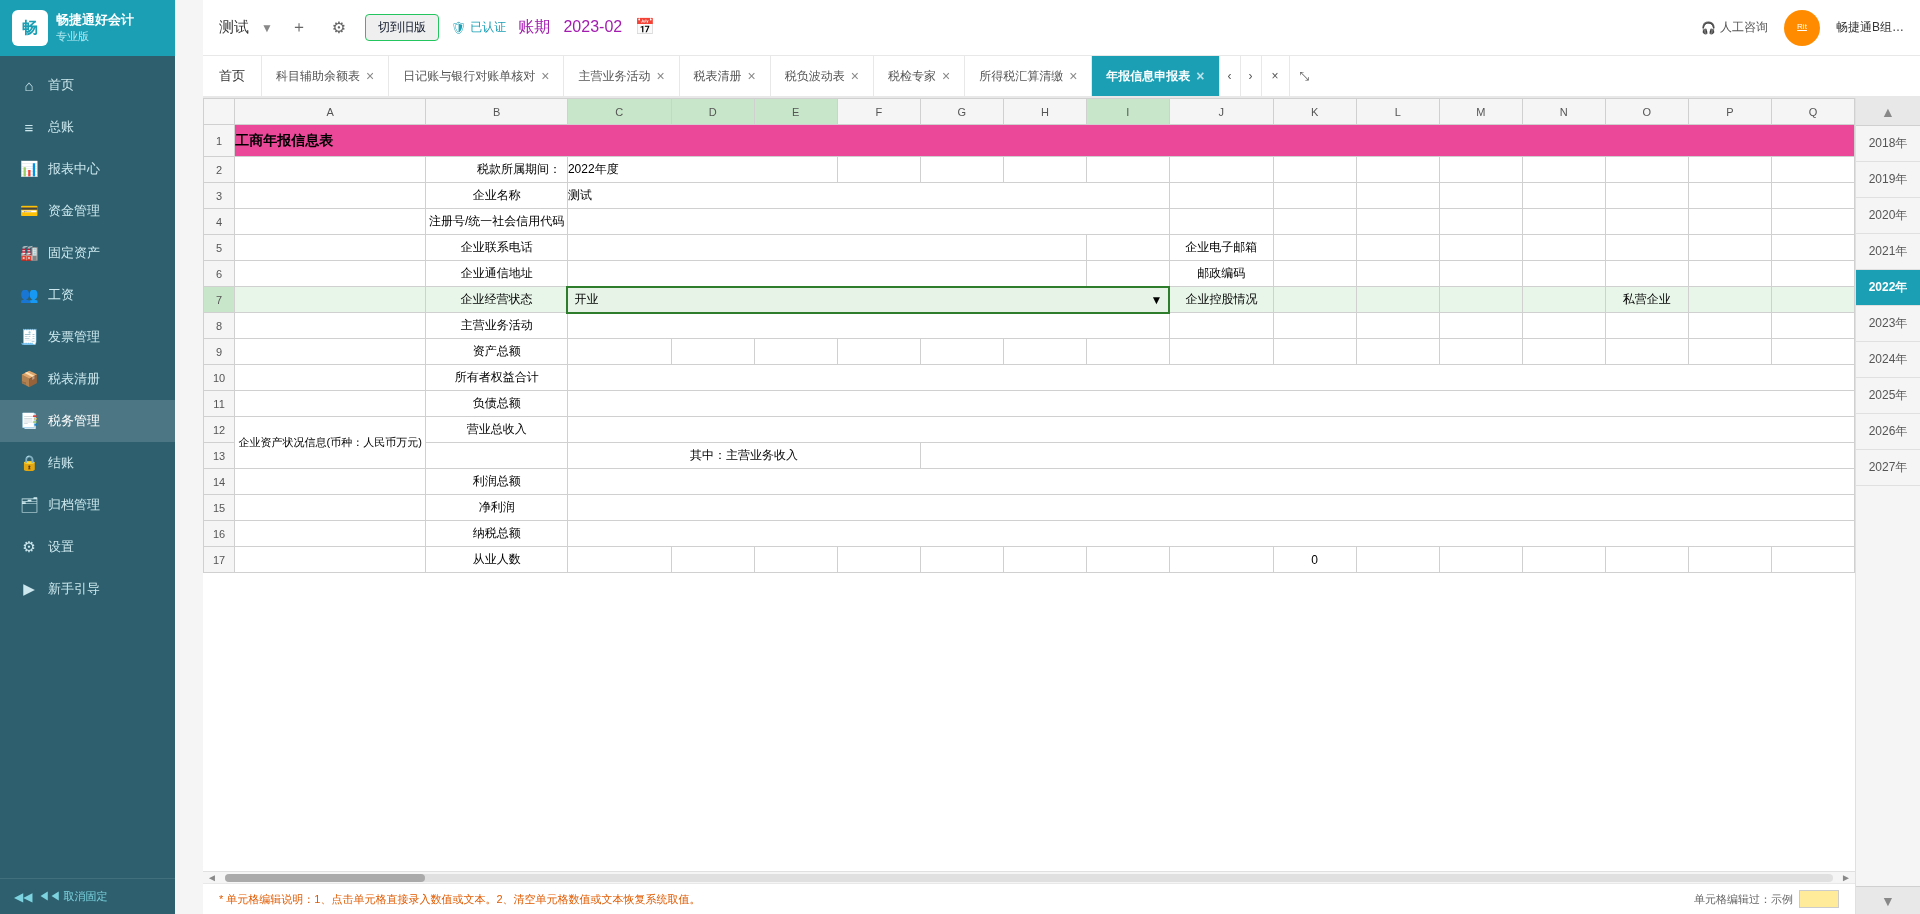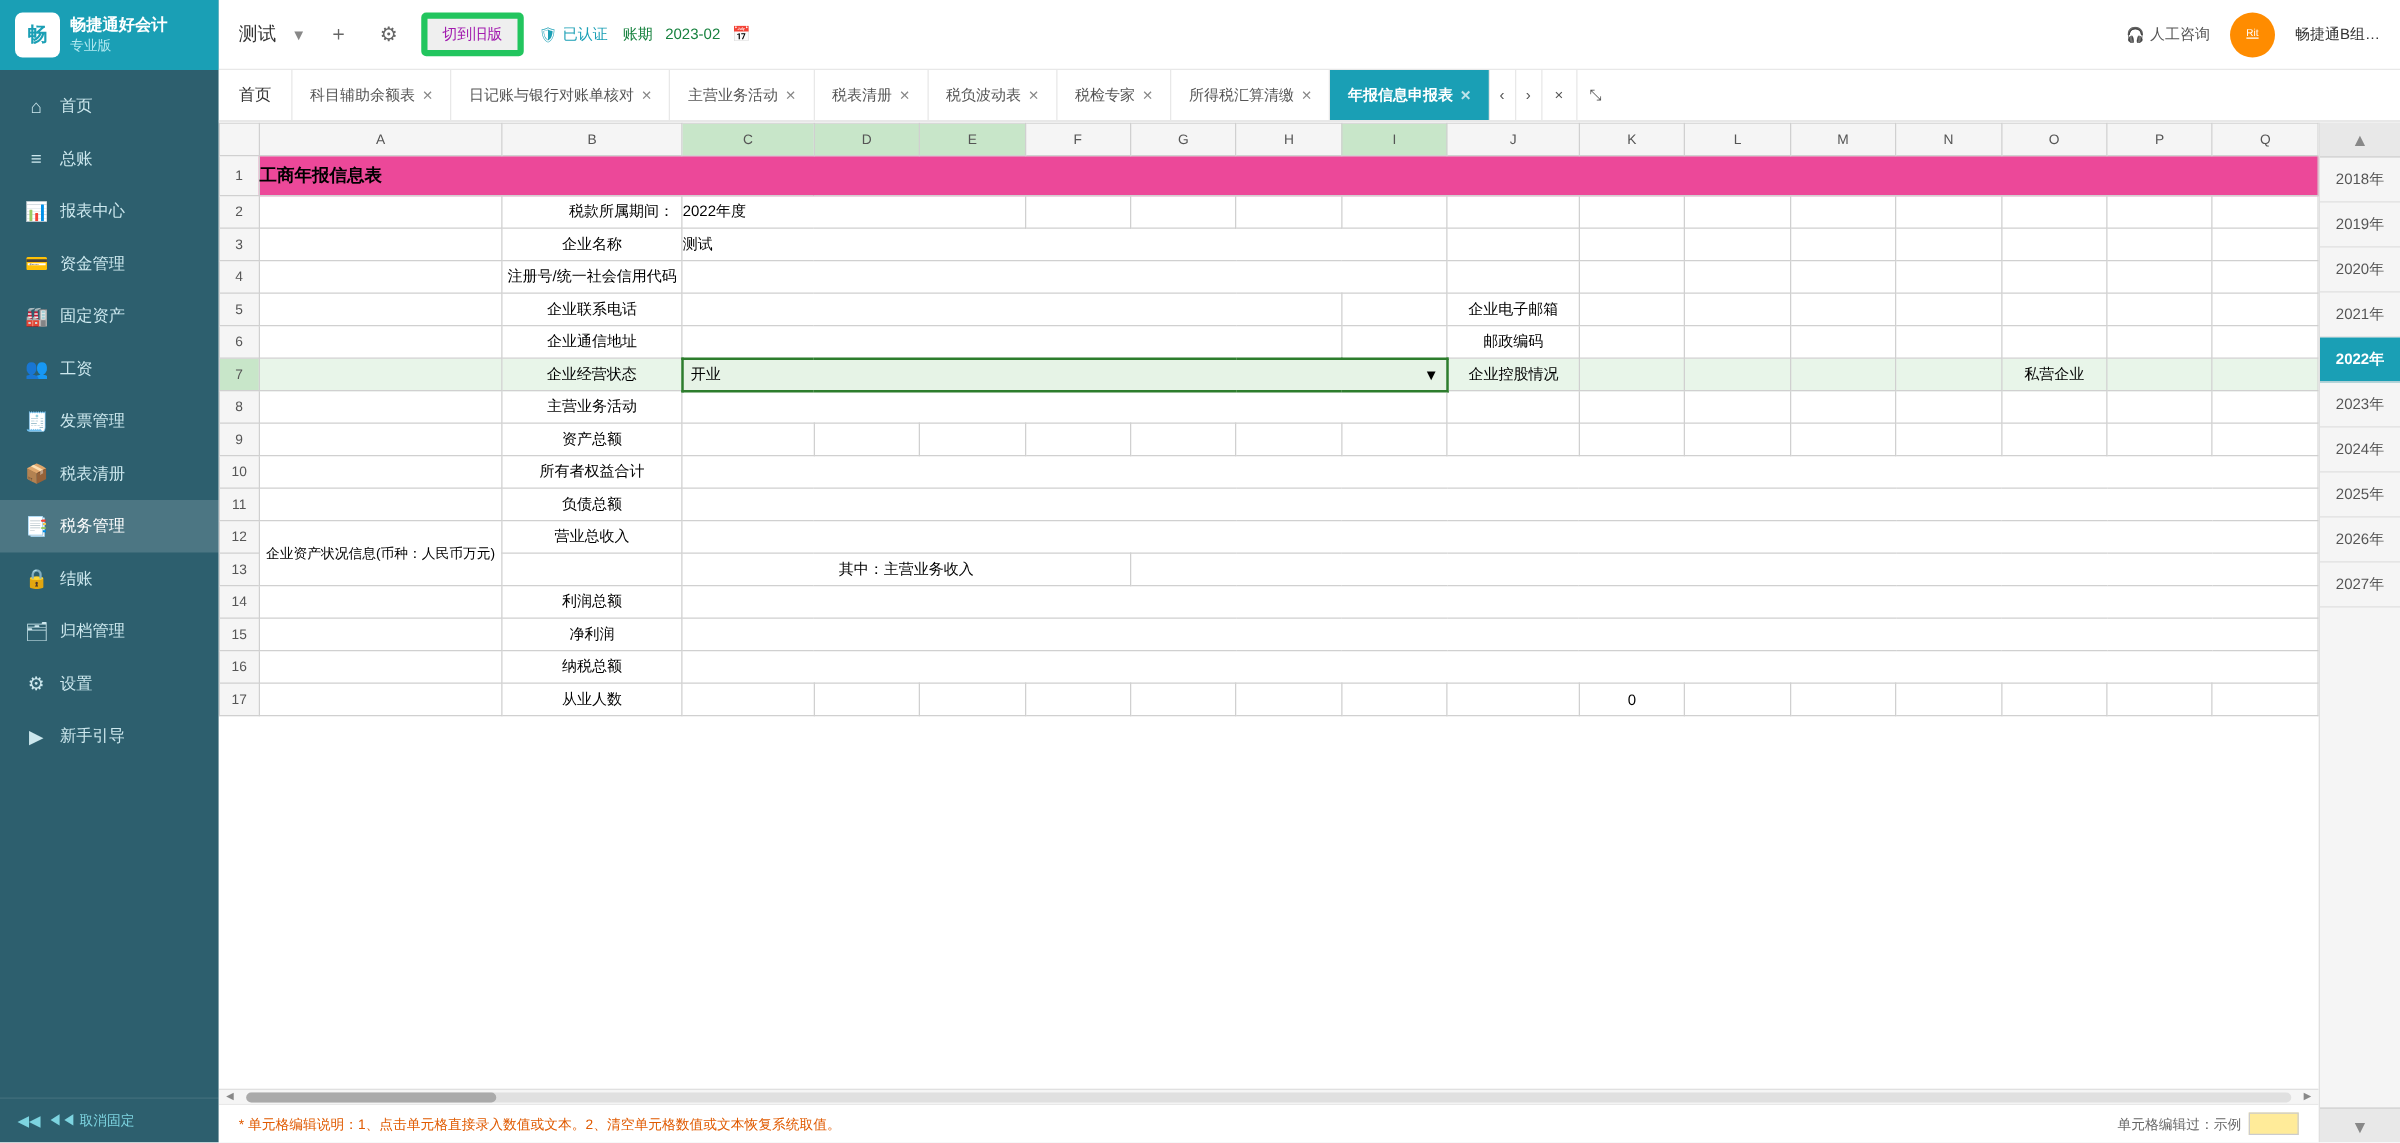--- a/index.html
+++ b/index.html
@@ -14,30 +14,30 @@
     .sidebar-logo-icon { width: 36px; height: 36px; background: white; border-radius: 6px; display: flex; align-items: center; justify-content: center; font-size: 16px; color: #1a9fb5; font-weight: bold; }
     .sidebar-logo-text { color: white; font-size: 13px; font-weight: bold; line-height: 1.3; }
     .sidebar-logo-sub { color: #b0e8f0; font-size: 11px; }
     .sidebar-nav { flex: 1; overflow-y: auto; padding: 8px 0; }
     .sidebar-item { display: flex; align-items: center; gap: 10px; padding: 12px 20px; color: #cde8ee; cursor: pointer; font-size: 13px; }
     .sidebar-item.active { background: rgba(255,255,255,0.15); color: white; }
     .sidebar-item-icon { font-size: 15px; width: 18px; text-align: center; }
     .cancel-pin { display: flex; align-items: center; gap: 6px; padding: 10px 14px; color: #7dd4e0; cursor: pointer; font-size: 12px; border-top: 1px solid rgba(255,255,255,0.1); }
 
     
-    .main-content { flex: 1; display: flex; flex-direction: column; background: #f5f5f5; overflow: hidden; }
+    .main-content { flex: 1; display: flex; flex-direction: column; background: #f5f5f5; overflow: hidden; padding-left: 28px; }
 
     
     .top-bar { background: white; display: flex; align-items: center; padding: 0 16px; height: 56px; border-bottom: 1px solid #e8e8e8; gap: 12px; }
     .top-bar-title { font-size: 15px; font-weight: 500; color: #333; }
     .top-bar-arrow { color: #888; cursor: pointer; font-size: 12px; }
     .top-bar-btn { width: 28px; height: 28px; display: flex; align-items: center; justify-content: center; border-radius: 4px; cursor: pointer; color: #666; font-size: 16px; }
-    .switch-btn { border: 5px solid #22c55e; padding: 4px 12px; border-radius: 4px; font-size: 12px; color: #a21caf; cursor: pointer; }
+    .switch-btn { border: 1px solid #22c55e; padding: 4px 12px; border-radius: 4px; font-size: 12px; color: #0f172a; cursor: pointer; }
     .certified-badge { display: flex; align-items: center; gap: 4px; color: #1a9fb5; font-size: 12px; }
-    .period-info { color: #15803d; font-size: 12px; }
+    .period-info { color: #a21caf; font-size: 16px; }
     .spacer { flex: 1; }
     .top-right { display: flex; align-items: center; gap: 16px; }
     .consultant-btn { display: flex; align-items: center; gap: 4px; color: #555; font-size: 12px; cursor: pointer; }
     .user-avatar { width: 36px; height: 36px; background: #ff8c00; border-radius: 50%; display: flex; align-items: center; justify-content: center; color: white; font-size: 10px; overflow: hidden; }
     .user-name { font-size: 12px; color: #333; }
 
     
     .tab-bar { background: white; display: flex; align-items: center; border-bottom: 2px solid #e8e8e8; min-height: 40px; overflow: hidden; }
     .tab-item { display: flex; align-items: center; padding: 0 14px; height: 40px; font-size: 12px; color: #555; border-right: 1px solid #e8e8e8; cursor: pointer; white-space: nowrap; gap: 6px; }
     .tab-item.active { background: #1a9fb5; color: white; font-weight: bold; }

